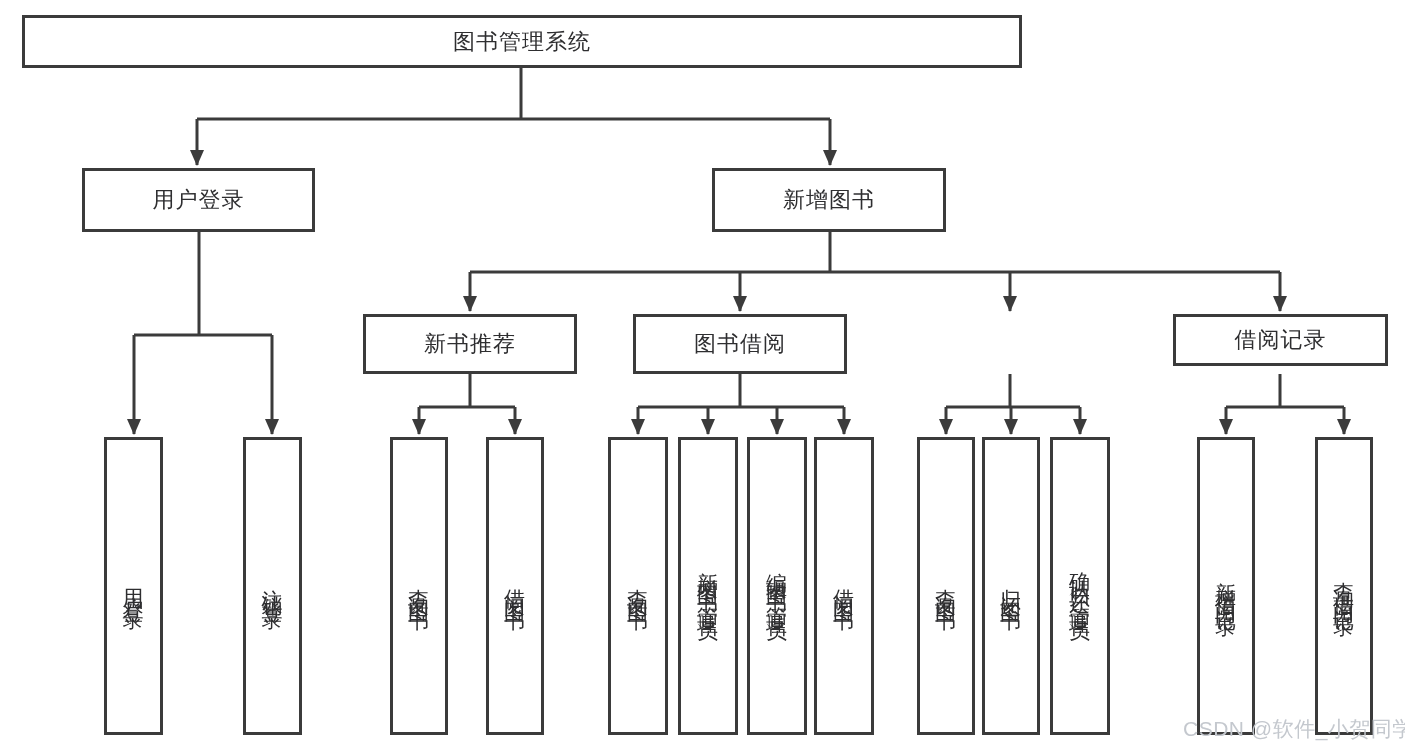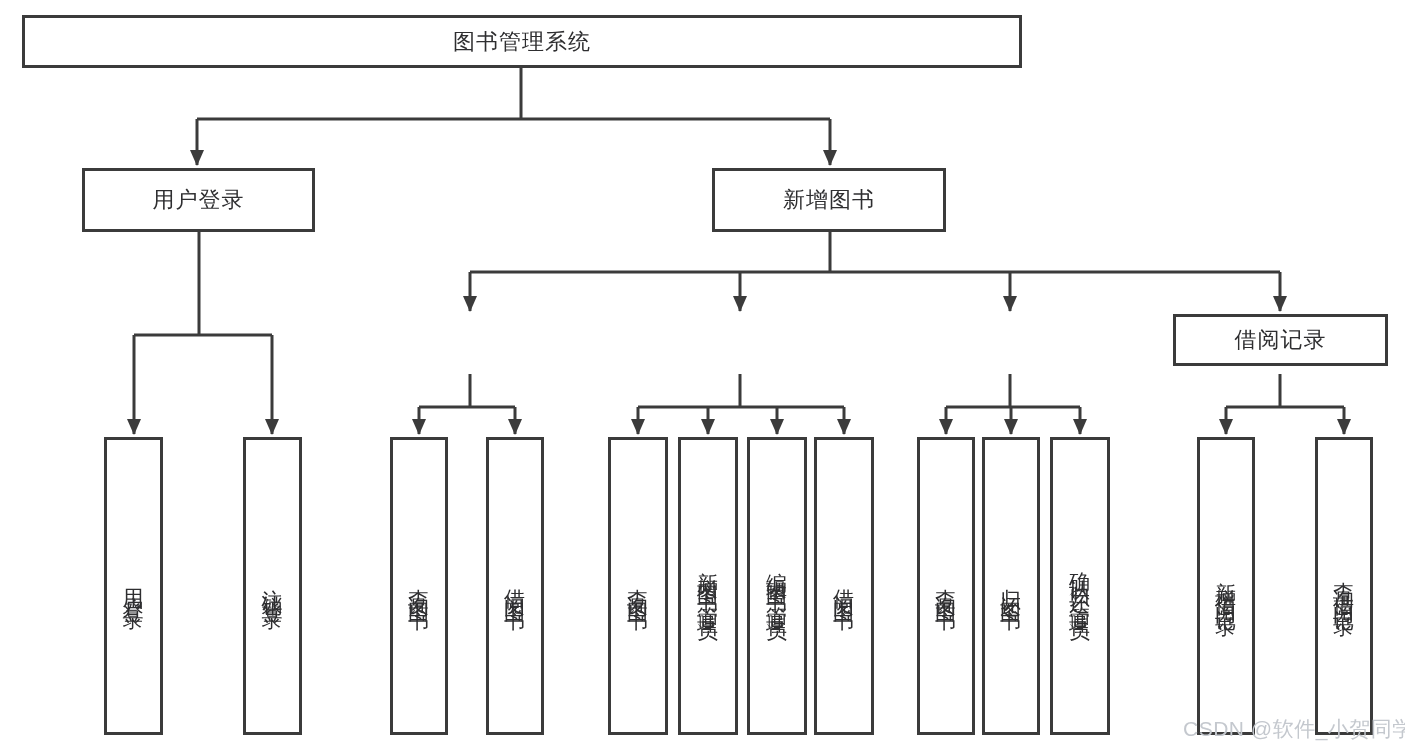--- a/index.html
+++ b/index.html
@@ -55,20 +55,22 @@
 </head>
 <body>
 
 <div class="stage">
 
   <div class="node h" style="left:22px; top:15px; width:1000px; height:53px">图书管理系统</div>
 
   <div class="node h" style="left:82px; top:168px; width:233px; height:64px">用户登录</div>
   <div class="node h" style="left:712px; top:168px; width:234px; height:64px">新增图书</div>
 
+  <div class="node h" style="left:363px; top:314px; width:214px; height:60px">新书推荐</div>
+  <div class="node h" style="left:633px; top:314px; width:214px; height:60px">图书借阅</div>
   <div class="node h" style="left:1173px; top:314px; width:215px; height:52px">借阅记录</div>
 
   <div class="node v" style="left:104px; top:437px; width:59px; height:298px">
     <span>用户登录</span>
   </div>
   <div class="node v" style="left:243px; top:437px; width:59px; height:298px">
     <span>注销登录</span>
   </div>
 
   <div class="node v" style="left:390px; top:437px; width:58px; height:298px">

